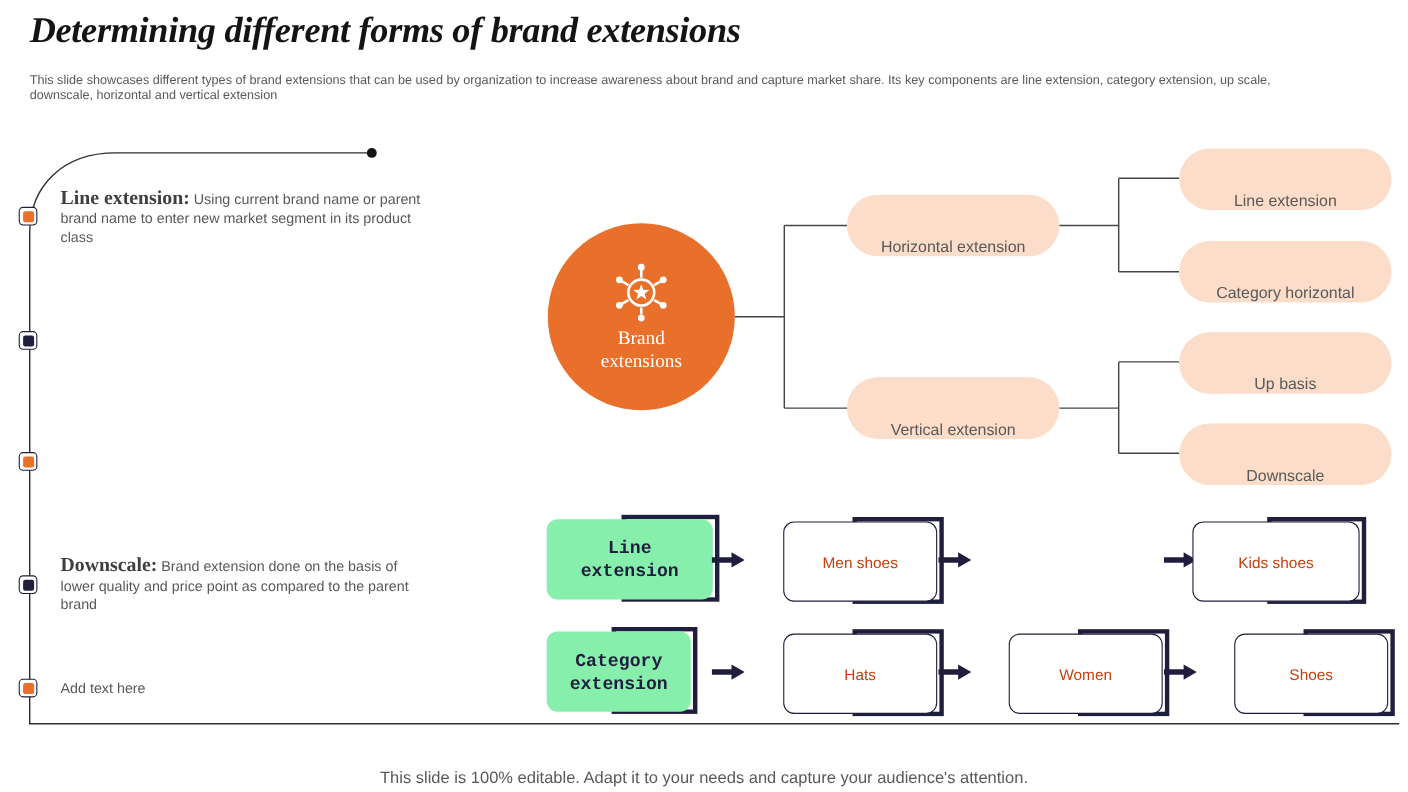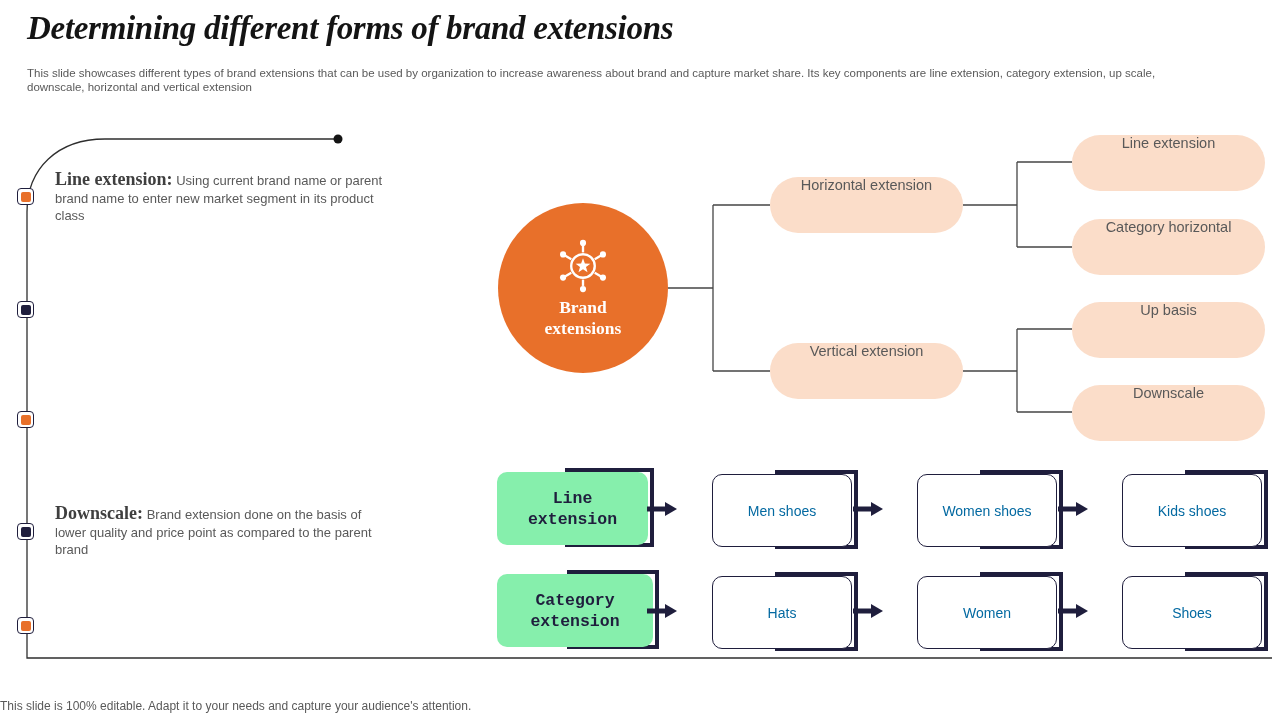--- a/index.html
+++ b/index.html
@@ -32,49 +32,49 @@
   }
   .bullet .bullet-inner{width:10px;height:10px;border-radius:2px;}
   .bullet .orange{background:#E8702A;}
   .bullet .navy{background:#1F1E3D;}
   .hub-circle{
     position:absolute;left:498px;top:203px;width:170px;height:170px;
     border-radius:50%;background:#E8702A;
     display:flex;flex-direction:column;align-items:center;justify-content:center;
   }
   .hub-label{
-    font-family:"Liberation Serif",serif;font-weight:bold;font-size:17.5px;
+    font-family:"Liberation Serif",serif;font-weight:normal;font-size:17.5px;
     line-height:21px;color:#ffffff;text-align:center;margin-top:2px;
   }
   .pill{
     position:absolute;width:193px;height:56px;background:#FBDDC9;border-radius:28px;
-    display:flex;align-items:flex-start;justify-content:center;
+    display:flex;align-items:flex-end;justify-content:center;
     font-size:14.5px;color:#595959;
   }
   .flow-box{position:absolute;height:73px;}
   .flow-box .shadow{
     position:absolute;left:45%;right:-6px;top:-4px;bottom:-2px;
     border:4px solid #1F1E3D;background:transparent;
   }
   .flow-box .face{
     position:absolute;left:0;right:0;top:0;bottom:0;border-radius:10px;
     display:flex;flex-direction:column;align-items:center;justify-content:center;
     text-align:center;
   }
   .flow-box.purple .face{
     background:#86efac;color:#1F1E3D;
     font-family:Liberation Mono, monospace;font-weight:bold;font-size:16.5px;line-height:21px;
   }
   .flow-box.white .face{
-    background:#ffffff;border:1.7px solid #1F1E3D;color:#0369a1;font-size:14px;
+    background:#ffffff;border:1.7px solid #1F1E3D;color:#c2410c;font-size:14px;
   }
   .flow-arrow{position:absolute;width:30px;height:18px;}
   .footer{
-    position:absolute;left:0;top:699px;width:100%;text-align:left;
-    font-size:12px;color:#595959;
+    position:absolute;left:0;top:699px;width:100%;text-align:center;
+    font-size:15px;color:#595959;
   }
 </style>
 </head>
 <body>
 
 <div class="slide">
 
   <svg class="overlay-svg" width="1280" height="720" viewBox="0 0 1280 720">
     <path d="M338,139 H105 C58,139 27,168 27,212 V658 H1272" fill="none" stroke="#2e2e2e" stroke-width="1.3"></path>
     <circle cx="338" cy="139" r="4.5" fill="#141414"></circle>
@@ -102,20 +102,23 @@
       <div class="bullet-inner orange"></div>
     </div>
 
   <div class="left-item" style="top:171px">
     <span class="item-label">Line extension:</span>
     <span class="item-text">Using current brand name or parent brand name to enter new market segment in its product class</span>
   </div>
   <div class="left-item" style="top:505px;width:340px">
     <span class="item-label">Downscale:</span>
     <span class="item-text">Brand extension done on the basis of lower quality and price point as compared to the parent brand</span>
+  </div>
+  <div class="left-item" style="top:617px">
+    <span class="item-text">Add text here</span>
   </div>
 
   <div class="hub-circle">
     <svg width="58" height="58" viewBox="0 0 64 64">
       <g stroke="#ffffff" stroke-width="2.6" fill="none">
         <circle cx="32" cy="32" r="13"></circle>
         <line x1="32" y1="17" x2="32" y2="9"></line>
         <line x1="44.9" y1="24.5" x2="51.9" y2="20.5"></line>
         <line x1="44.9" y1="39.5" x2="51.9" y2="43.5"></line>
         <line x1="32" y1="47" x2="32" y2="54"></line>
@@ -172,38 +175,32 @@
   <div class="flow-box white" style="left:712px;top:474px;width:140px">
     <div class="shadow"></div>
     <div class="face">
         <span>Men shoes</span>
       </div>
   </div>
   <svg class="flow-arrow" style="left:853px;top:500px" viewBox="0 0 30 18">
     <line x1="0" y1="9" x2="20" y2="9" stroke="#1F1E3D" stroke-width="5"></line>
     <polygon points="18,2 30,9 18,16" fill="#1F1E3D"></polygon>
   </svg>
-  <div class="flow-box white" style="left:917px;top:474px;width:140px">
-    <div class="shadow"></div>
-    <div class="face">
-        <span>Women shoes</span>
-      </div>
-  </div>
   <svg class="flow-arrow" style="left:1058px;top:500px" viewBox="0 0 30 18">
     <line x1="0" y1="9" x2="20" y2="9" stroke="#1F1E3D" stroke-width="5"></line>
     <polygon points="18,2 30,9 18,16" fill="#1F1E3D"></polygon>
   </svg>
-  <div class="flow-box white" style="left:1122px;top:474px;width:140px">
+  <div class="flow-box white" style="left:1084px;top:474px;width:152px">
     <div class="shadow"></div>
     <div class="face">
         <span>Kids shoes</span>
       </div>
   </div>
 
-  <div class="flow-box purple" style="left:497px;top:574px;width:156px">
+  <div class="flow-box purple" style="left:497px;top:574px;width:131px">
     <div class="shadow"></div>
     <div class="face">
       <span style="display:block">Category</span>
       <span style="display:block">extension</span>
     </div>
   </div>
   <svg class="flow-arrow" style="left:647px;top:602px" viewBox="0 0 30 18">
     <line x1="0" y1="9" x2="20" y2="9" stroke="#1F1E3D" stroke-width="5"></line>
     <polygon points="18,2 30,9 18,16" fill="#1F1E3D"></polygon>
   </svg>

